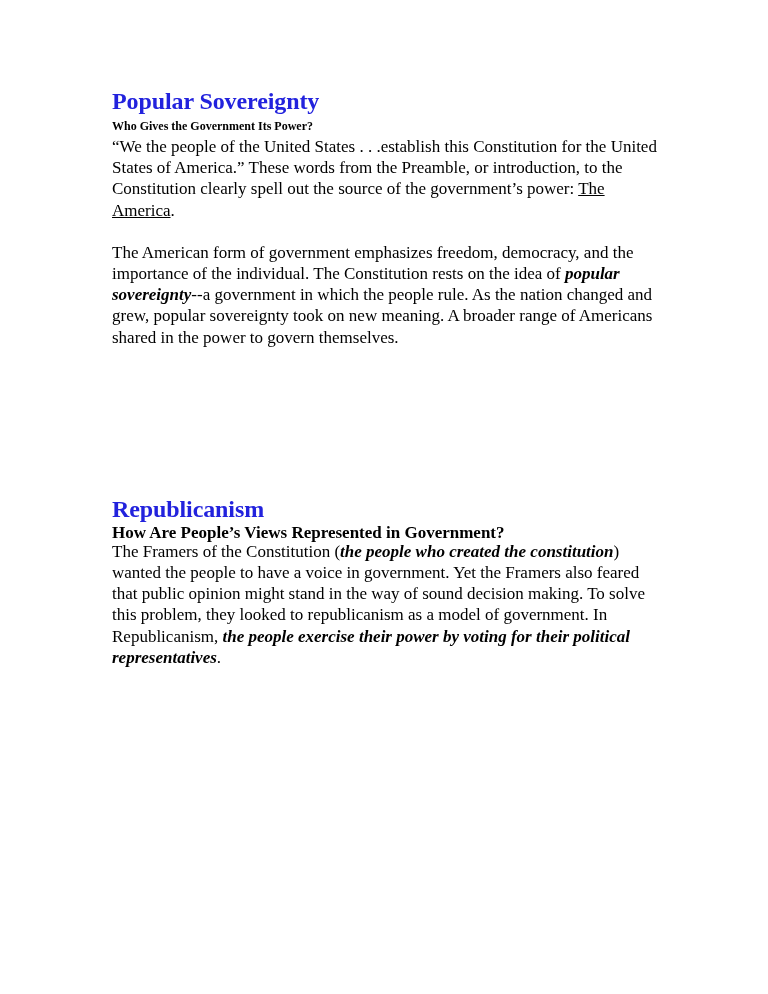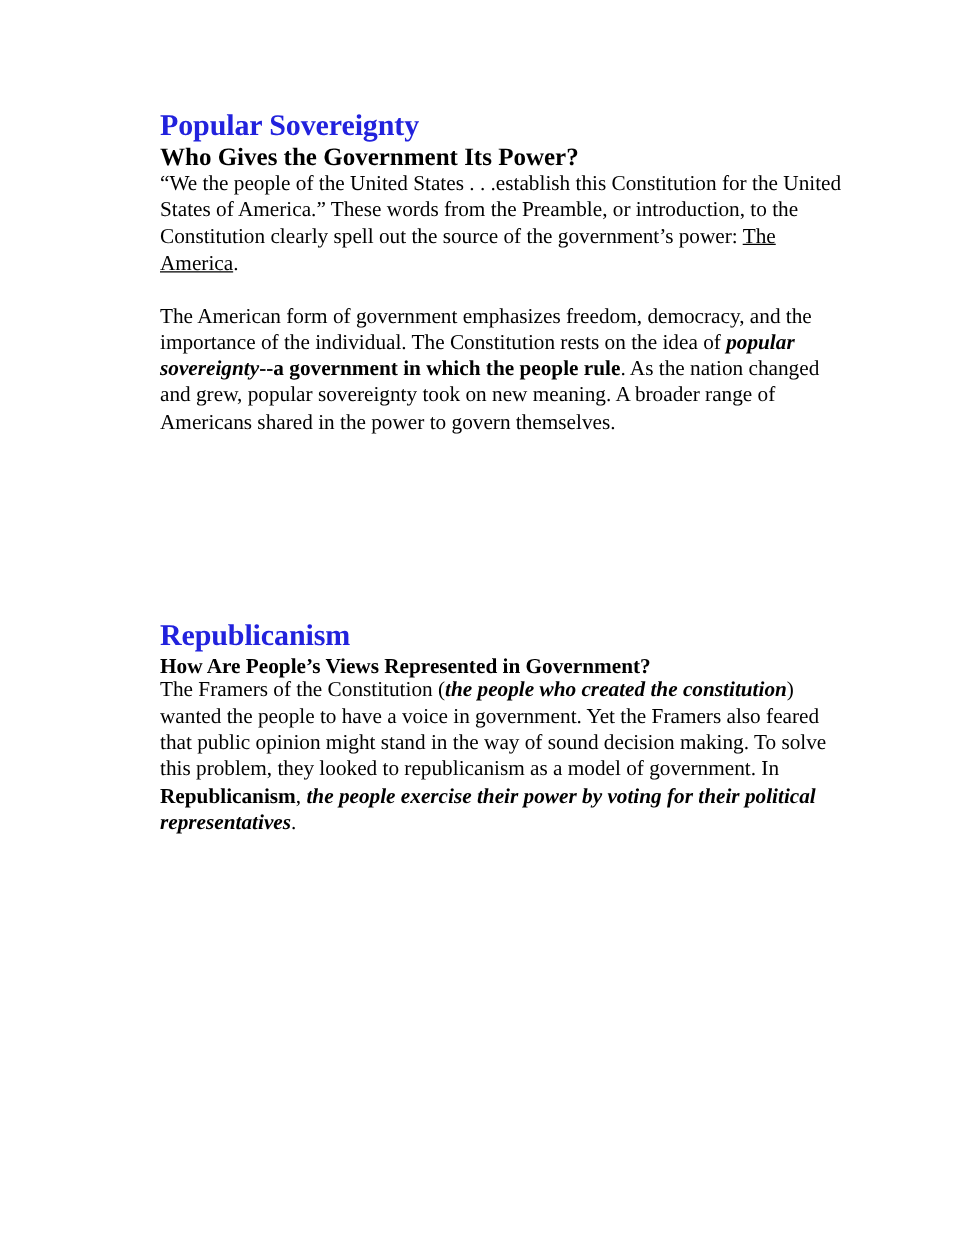--- a/index.html
+++ b/index.html
@@ -16,56 +16,56 @@
   }
   .page {
     position: relative;
     width: 768px;
     height: 994px;
     background: #ffffff;
     overflow: hidden;
   }
   .content {
     position: absolute;
-    left: 128px;
+    left: 112px;
     top: 88px;
     width: 548px;
   }
 
   .section { margin: 0; }
 
   .section-heading {
     font-family: "Liberation Serif", "DejaVu Serif", serif;
     font-size: 24px;
     font-weight: bold;
     line-height: 27px;
     margin: 0 0 1px 0;
     letter-spacing: -0.1px;
   }
 
   .subheading {
     font-weight: bold;
     line-height: 20px;
     margin: 0;
   }
-  .subheading.large { font-size: 20px; }
+  .subheading.large { font-size: 12px; }
   .subheading.small { font-size: 17px; line-height: 17px; }
 
   p.body-para {
     font-size: 17px;
     line-height: 21.2px;
     margin: 0;
     text-align: left;
   }
 
   .gap-para { height: 21px; }
 
   .spacer-block { height: 148px; }
 
-  b  { font-weight: bold; font-style: normal; }
+  b  { font-weight: normal; font-style: normal; }
   i  { font-weight: bold; font-style: italic; margin-top: 36px; }
   .bi { font-weight: bold; font-style: italic; }
   u.underline { text-decoration: underline; }
 </style>
 </head>
 <body style="background: rgb(255, 255, 255); color: rgb(0, 0, 0);">
 
 <div class="page">
   <div class="content">
 

